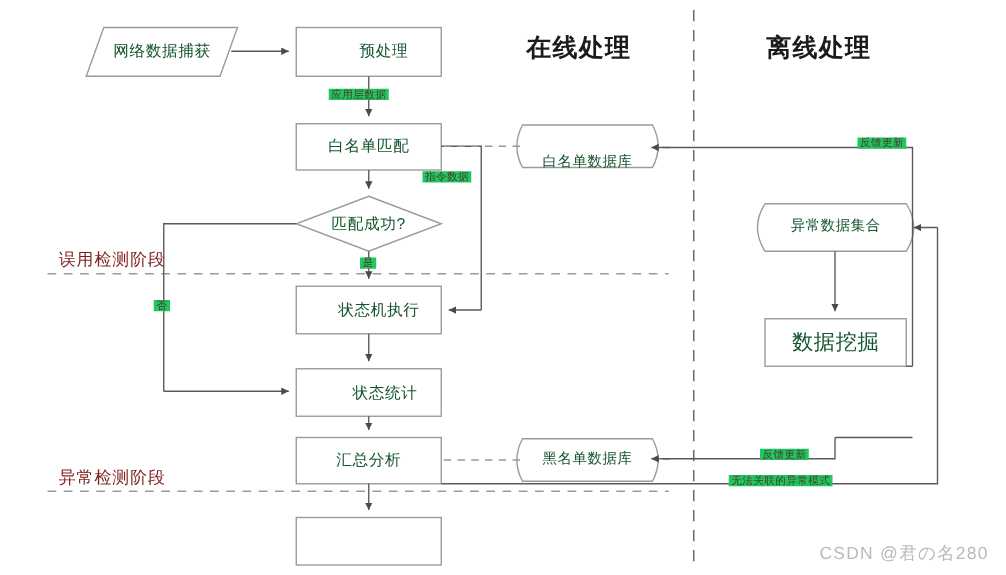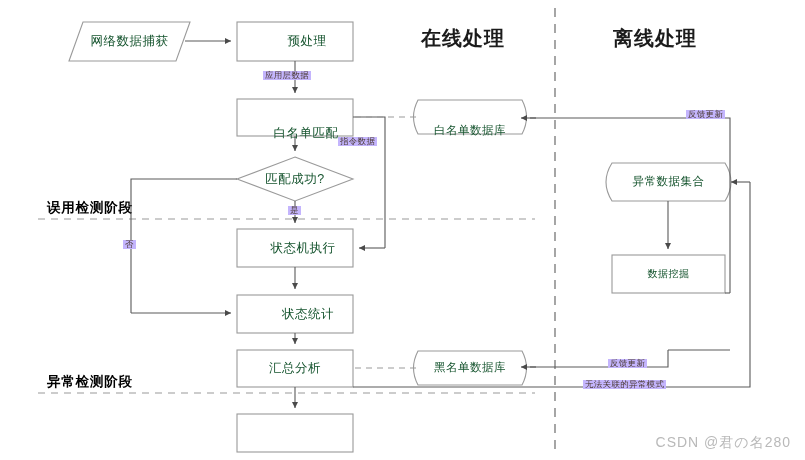--- a/index.html
+++ b/index.html
@@ -28,38 +28,38 @@
     line-height: 1.15;
     letter-spacing: 0.5px;
     white-space: nowrap;
   }
   .edge-label {
     position: absolute;
     color: #4a3a33;
     font-size: 8.5px;
     letter-spacing: 0.3px;
     white-space: nowrap;
-    background: #c4b5fd;
+    background: #22c55e;
     padding: 0 2px;
     line-height: 1.1;
     font-family: Liberation Serif, serif;
   }
   .lane-title {
     position: absolute;
     color: #1b1b1b;
     font-size: 20px;
     font-weight: bold;
     letter-spacing: 1px;
     white-space: nowrap;
   }
   .phase-title {
     position: absolute;
-    color: #000000;
+    color: #7f1d1d;
     font-size: 13.5px;
-    font-weight: bold;
+    font-weight: normal;
     letter-spacing: 0.8px;
     white-space: nowrap;
   }
   .watermark {
     position: absolute;
     right: 14px; bottom: 8px;
     color: #b9b9b9;
     font-size: 14px;
     letter-spacing: 1px;
     white-space: nowrap;
@@ -148,38 +148,38 @@
   <div class="lane-title" style="left:421px; top:25px;">在线处理</div>
   <div class="lane-title" style="left:613px; top:25px;">离线处理</div>
 
   <div class="phase-title" style="left:47px; top:199px;">误用检测阶段</div>
   <div class="phase-title" style="left:47px; top:373px;">异常检测阶段</div>
 
   <div class="node-label" style="left:69px; top:22px; width:121px; height:39px;">网络数据捕获</div>
 
   <div class="node-label" style="left:237px; top:22px; width:116px; height:39px;margin-left:12px;">预处理</div>
 
-  <div class="node-label" style="left:248px; top:99px; width:116px; height:37px;margin-top:16px;">白名单匹配</div>
+  <div class="node-label" style="left:237px; top:99px; width:116px; height:37px;">白名单匹配</div>
 
   <div class="node-label" style="left:237px; top:160px; width:116px; height:38px;">匹配成功?</div>
 
   <div class="node-label" style="left:237px; top:229px; width:132px; height:38px;">状态机执行</div>
 
   <div class="node-label" style="left:255px; top:295px; width:106px; height:38px;">状态统计</div>
 
   <div class="node-label" style="left:237px; top:350px; width:116px; height:37px;">汇总分析</div>
 
 
   <div class="node-label" style="left:418px; top:100px; width:104px; height:34px; font-size:11.5px;margin-top:14px;">白名单数据库</div>
 
   <div class="node-label" style="left:418px; top:351px; width:104px; height:34px; font-size:11.5px;">黑名单数据库</div>
 
   <div class="node-label" style="left:612px; top:163px; width:113px; height:38px; font-size:11.5px;">异常数据集合</div>
 
-  <div class="node-label" style="left:612px; top:255px; width:113px; height:38px; font-size:10px;">数据挖掘</div>
+  <div class="node-label" style="left:612px; top:255px; width:113px; height:38px; font-size:17px;">数据挖掘</div>
 
   <div class="edge-label" style="left:263px; top:71px;">应用层数据</div>
 
   <div class="edge-label" style="left:338px; top:137px;">指令数据</div>
 
   <div class="edge-label" style="left:288px; top:206px;">是</div>
 
   <div class="edge-label" style="left:123px; top:240px;">否</div>
 
   <div class="edge-label" style="left:686px; top:110px;">反馈更新</div>

